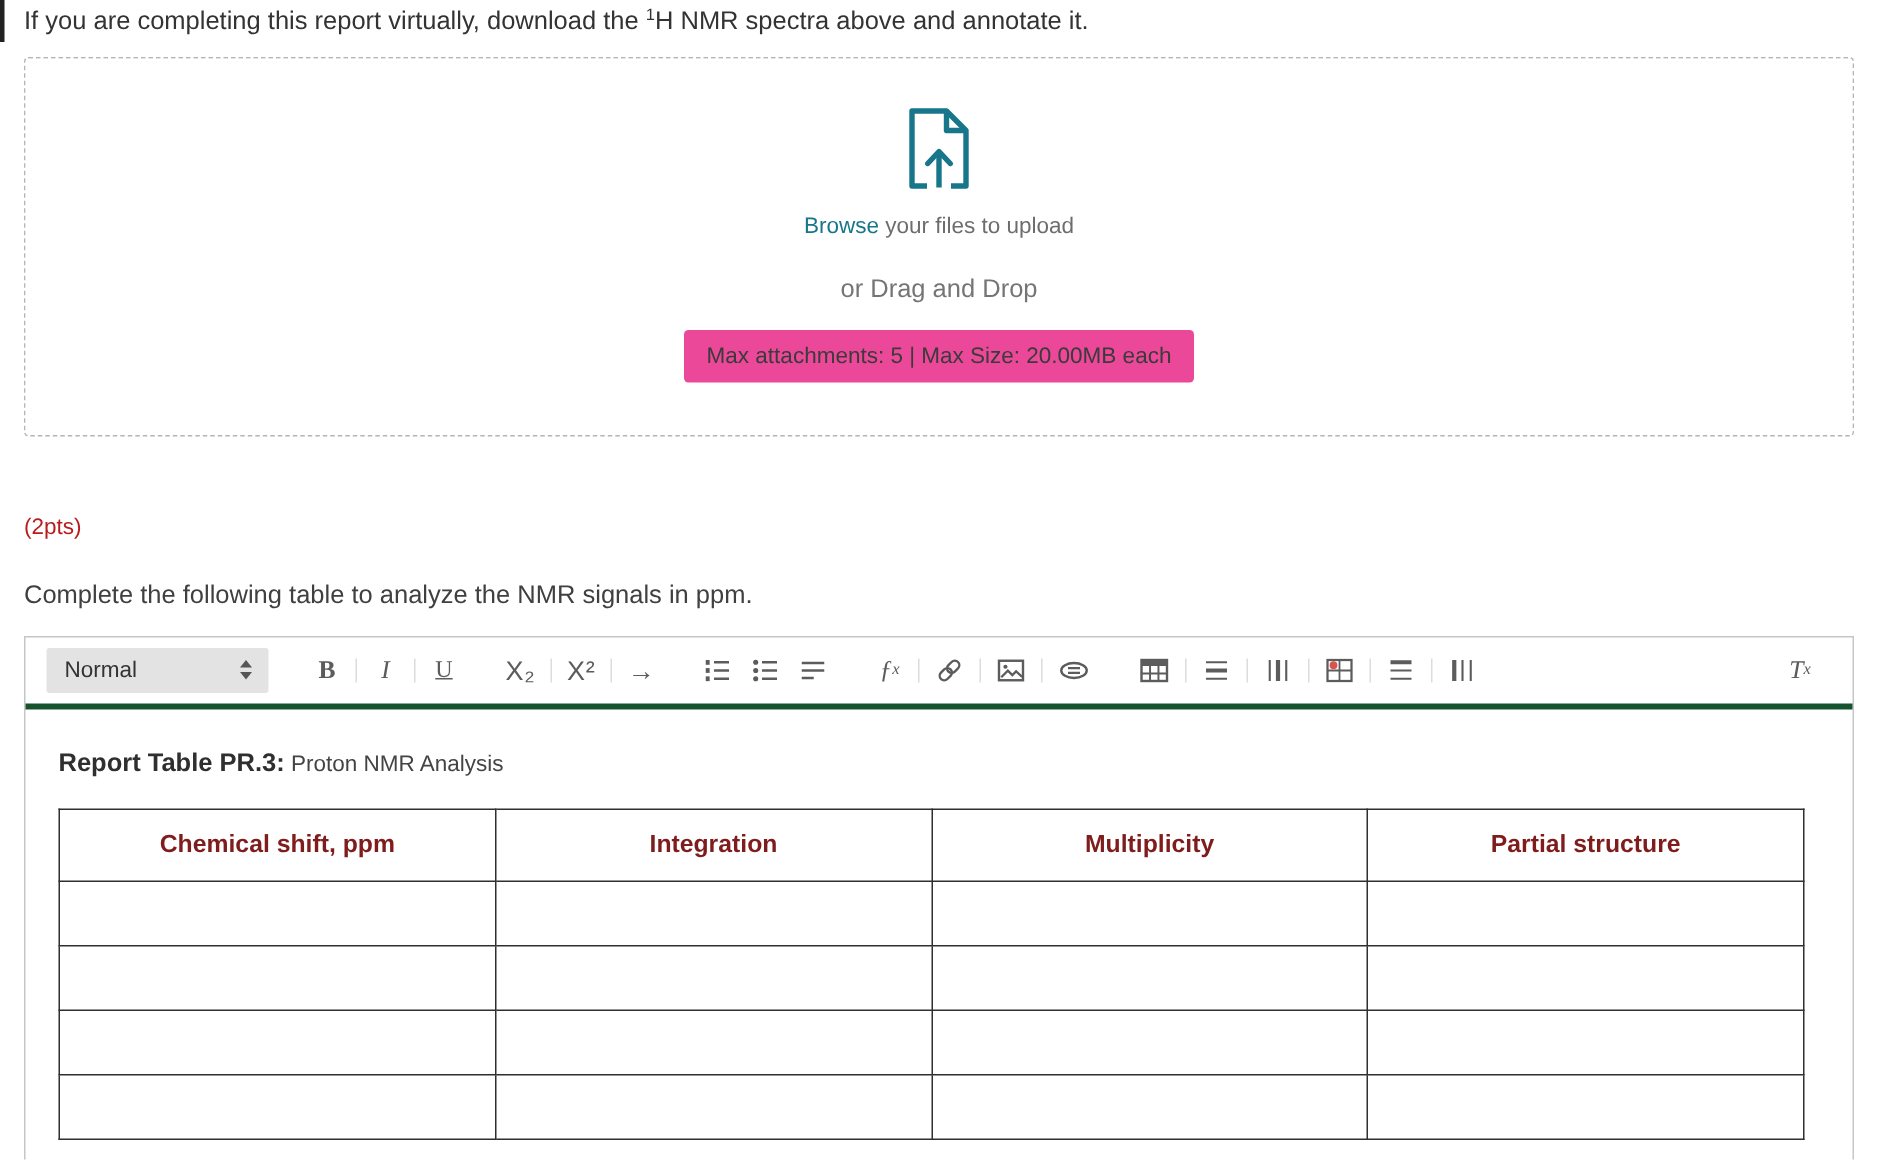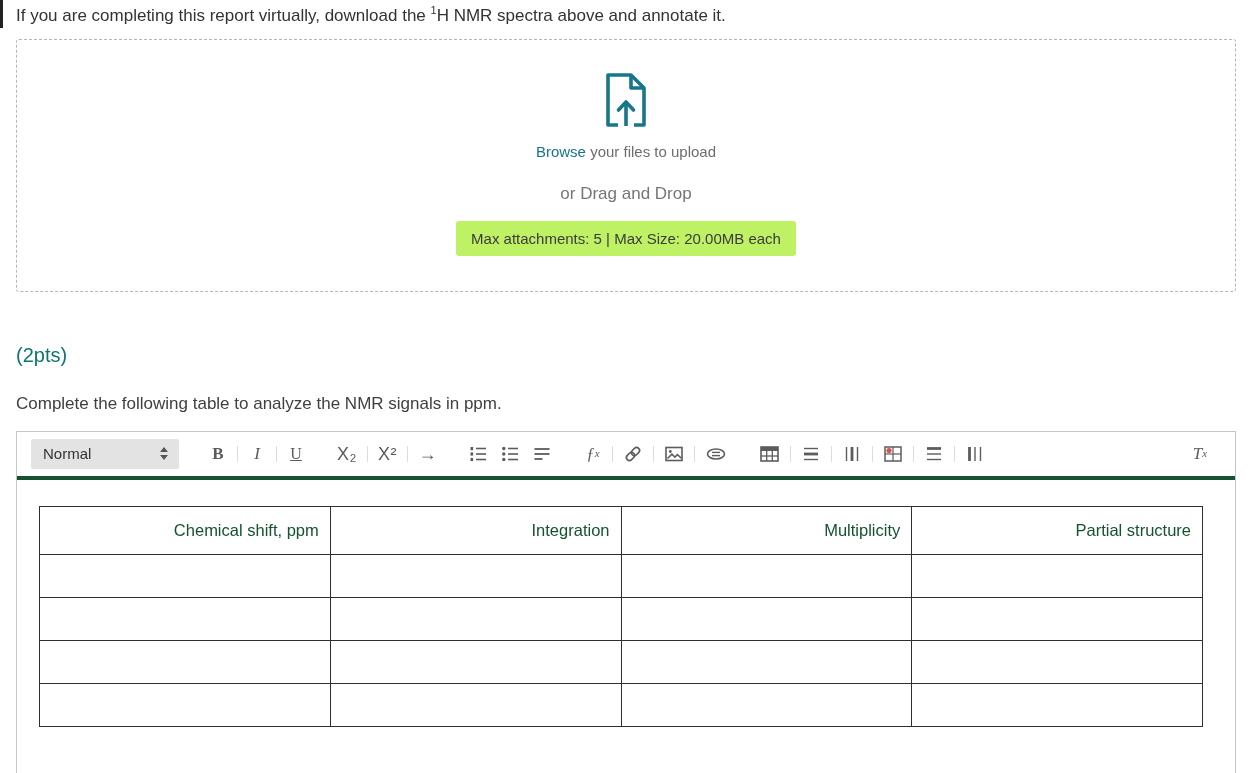--- a/index.html
+++ b/index.html
@@ -19,25 +19,25 @@
     margin:13px 16px 0; height:253px;
     border:1px dashed #b5b5b5; border-radius:3px;
     display:flex; flex-direction:column; align-items:center;
     background:#fff; cursor:pointer;
   }
   .upload-icon { margin-top:33px; line-height:0; }
   .browse-line { margin-top:16px; font-size:15px; font-weight:normal; color:#6d6d6d; }
   .browse-line .browse { color:#17768a; }
   .dragdrop { margin-top:24px; font-size:17px; color:#757575; }
   .limits {
-    margin-top:17px; background:#bef264; border-radius:3px;
+    margin-top:17px; background:#ec4899; border-radius:3px;
     padding:9px 15px; font-size:15px; color:#3b3b3b;
   }
 
-  .points { margin:52px 0 0 16px; font-size:20px; color:#0f766e; }
+  .points { margin:52px 0 0 16px; font-size:15px; color:#b91c1c; }
   .instruction { margin:27px 0 0 16px; font-size:17px; color:#404040; }
 
   .editor { margin:17px 16px 0; border:1px solid #c6c6c6; height:620px; background:#fff; }
 
   .toolbar {
     display:flex; align-items:center; height:48px;
     border-bottom:4px solid #14532d; padding:0 14px;
   }
   .fmt-dd {
     width:148px; height:30px; background:#e3e3e3; border-radius:2px;
@@ -64,22 +64,22 @@
   .removefmt { margin-right:10px; }
 
   .content { padding:26px 22px 0; }
   .table-title { margin:0 0 20px; font-size:17px; color:#2f2f2f; }
   .table-title .title-bold { font-weight:bold; }
   .table-title .title-rest { font-size:15px; color:#444; }
 
   table.nmr { border-collapse:collapse; width:1164px; table-layout:fixed; }
   table.nmr th, table.nmr td { border:1.5px solid #2f2f2f; }
   table.nmr th {
-    height:48px; text-align:right; padding:0 11px;
-    font-size:16.5px; color:#14532d; font-weight:normal;
+    height:48px; text-align:center; padding:0 11px;
+    font-size:16.5px; color:#7f1d1d; font-weight:bold;
   }
   table.nmr td { height:43px; }
 
   svg { display:block; }
 </style>
 </head>
 <body>
 
 <div class="edge-artifact"></div>
 
@@ -279,20 +279,23 @@
 
     <div class="spacer"></div>
 
     <div class="tb-btn removefmt">
         <i>T</i>
         <sub>x</sub>
       </div>
   </div>
 
   <div class="content">
+    <p class="table-title">
+      <span class="title-bold">Report Table PR.3:</span><span class="title-rest"> Proton NMR Analysis</span>
+    </p>
     <table class="nmr">
       <thead>
         <tr>
           <th>Chemical shift, ppm</th>
           <th>Integration</th>
           <th>Multiplicity</th>
           <th>Partial structure</th>
         </tr>
       </thead>
       <tbody>

